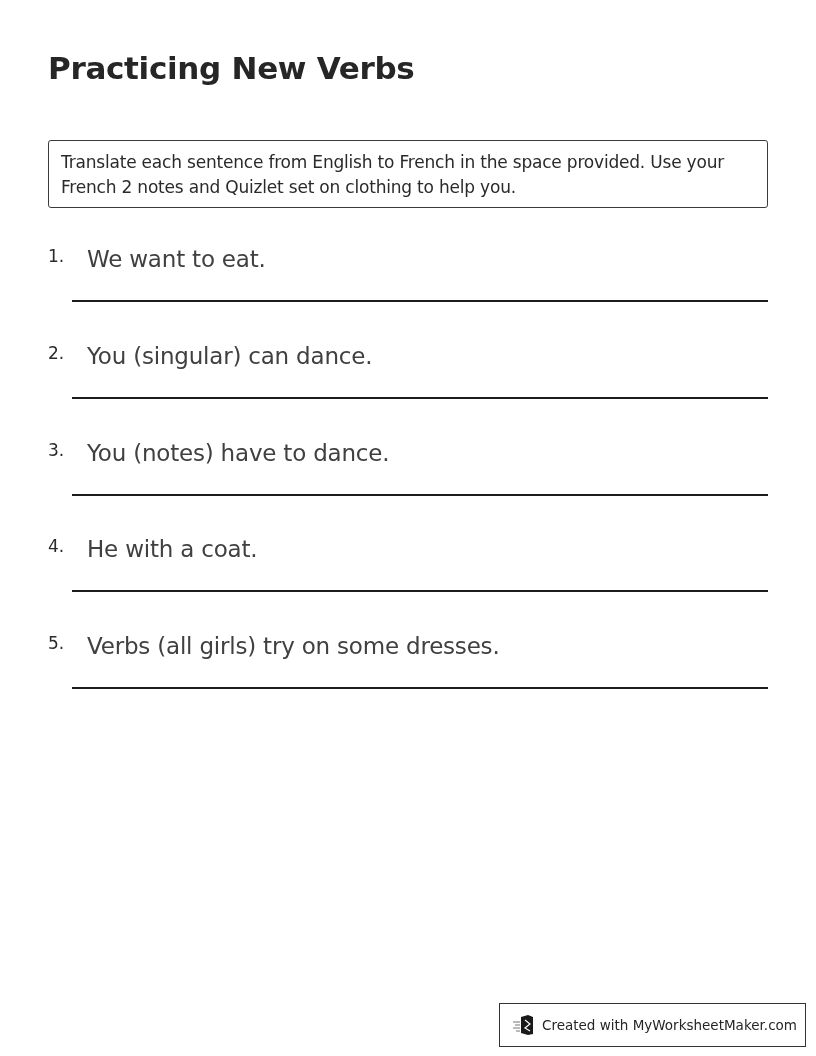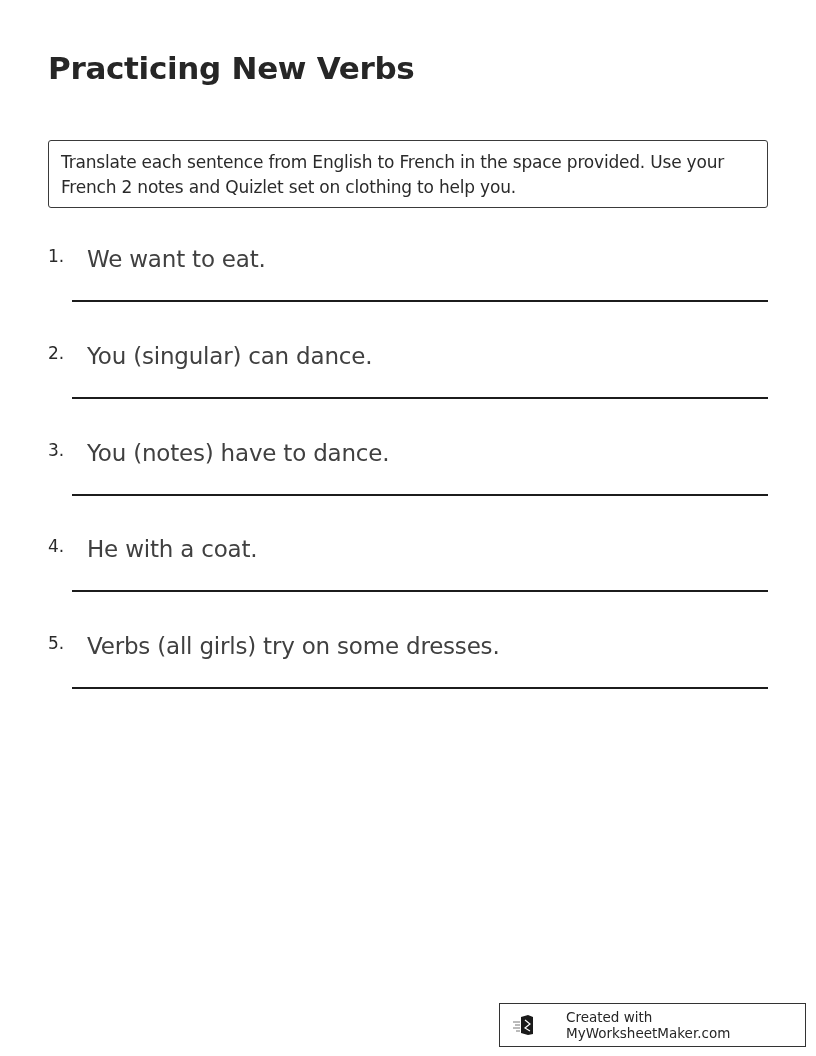--- a/index.html
+++ b/index.html
@@ -68,21 +68,20 @@
       left: 499px;
       top: 1003px;
       width: 307px;
       height: 44px;
       border: 1px solid #333333;
       display: flex;
       align-items: center;
       padding-left: 12px;
       font-size: 13.5px;
       color: #262626;
-      gap: 24px;
     }
     .footer .logo {
       width: 26px;
       height: 22px;
       margin-right: 4px;
       display: inline-block;
     }
   </style>
 </head>
 <body>

